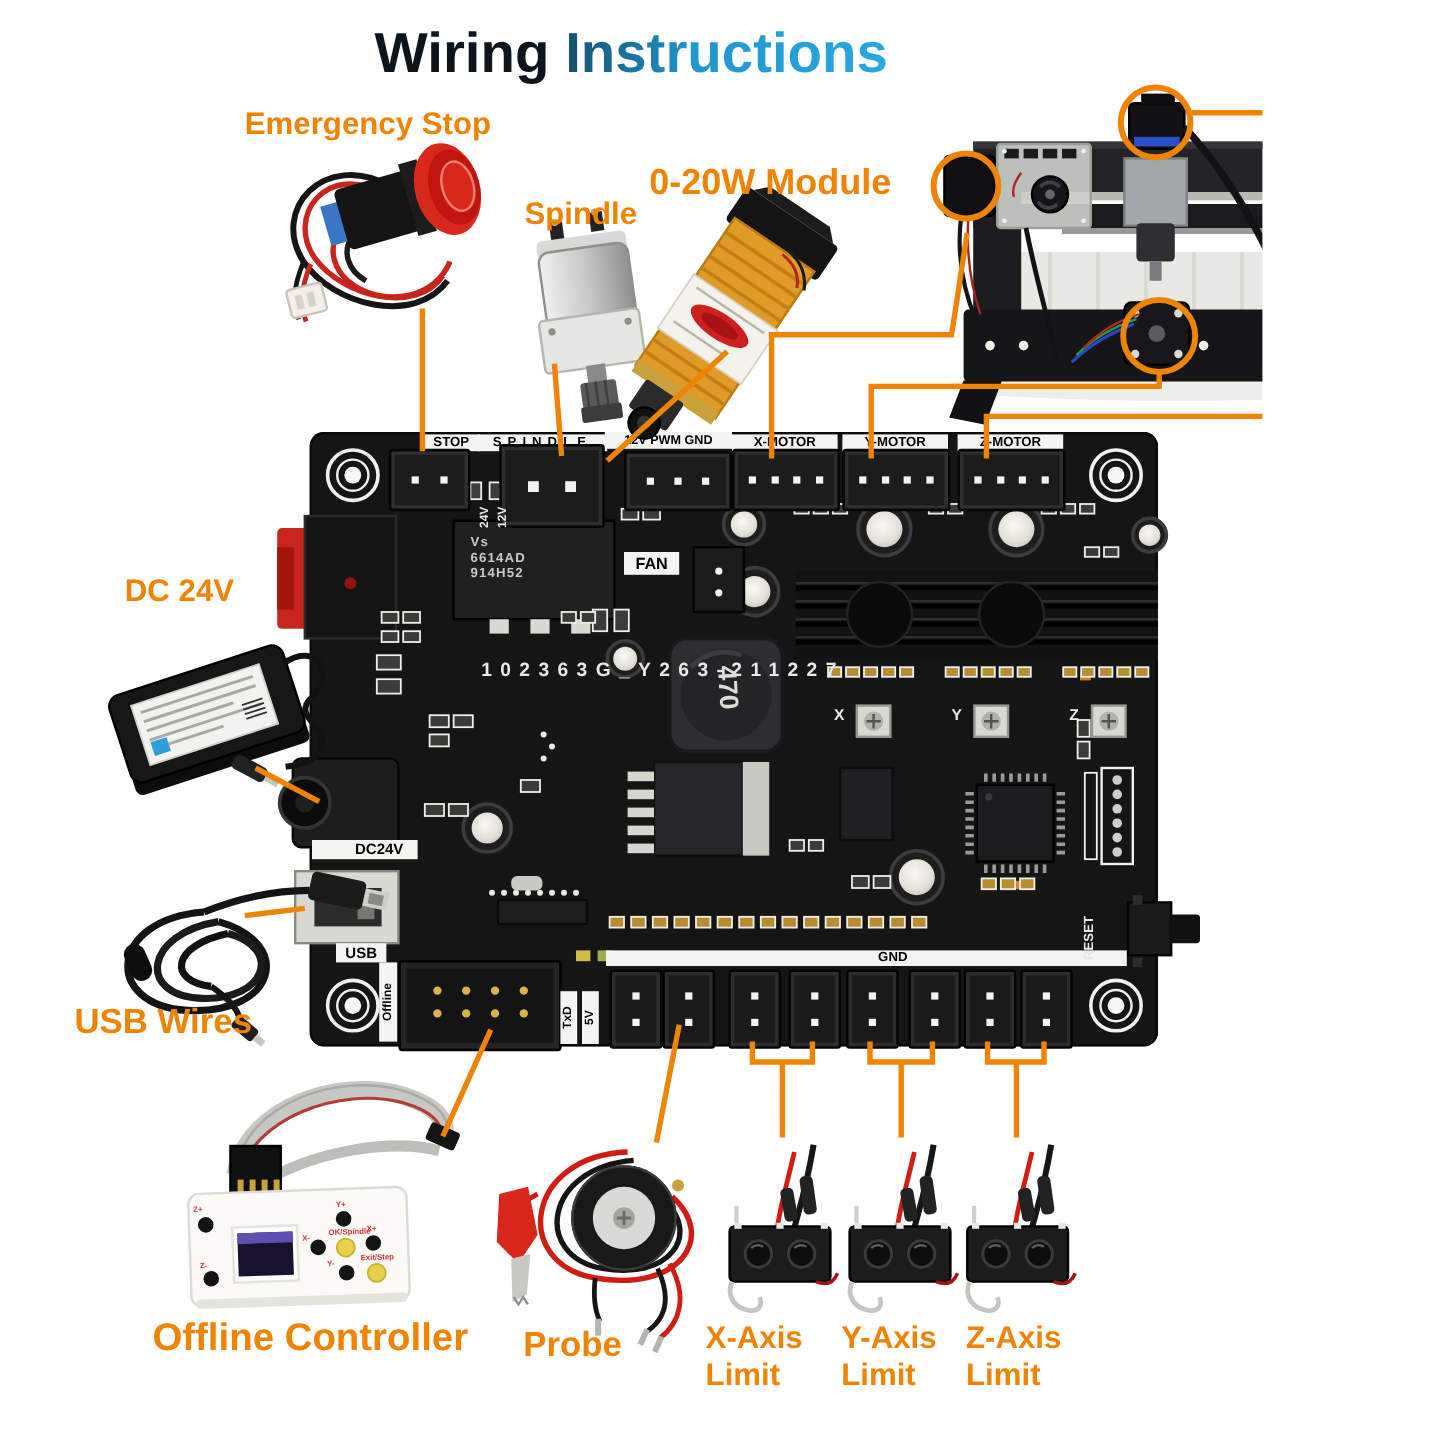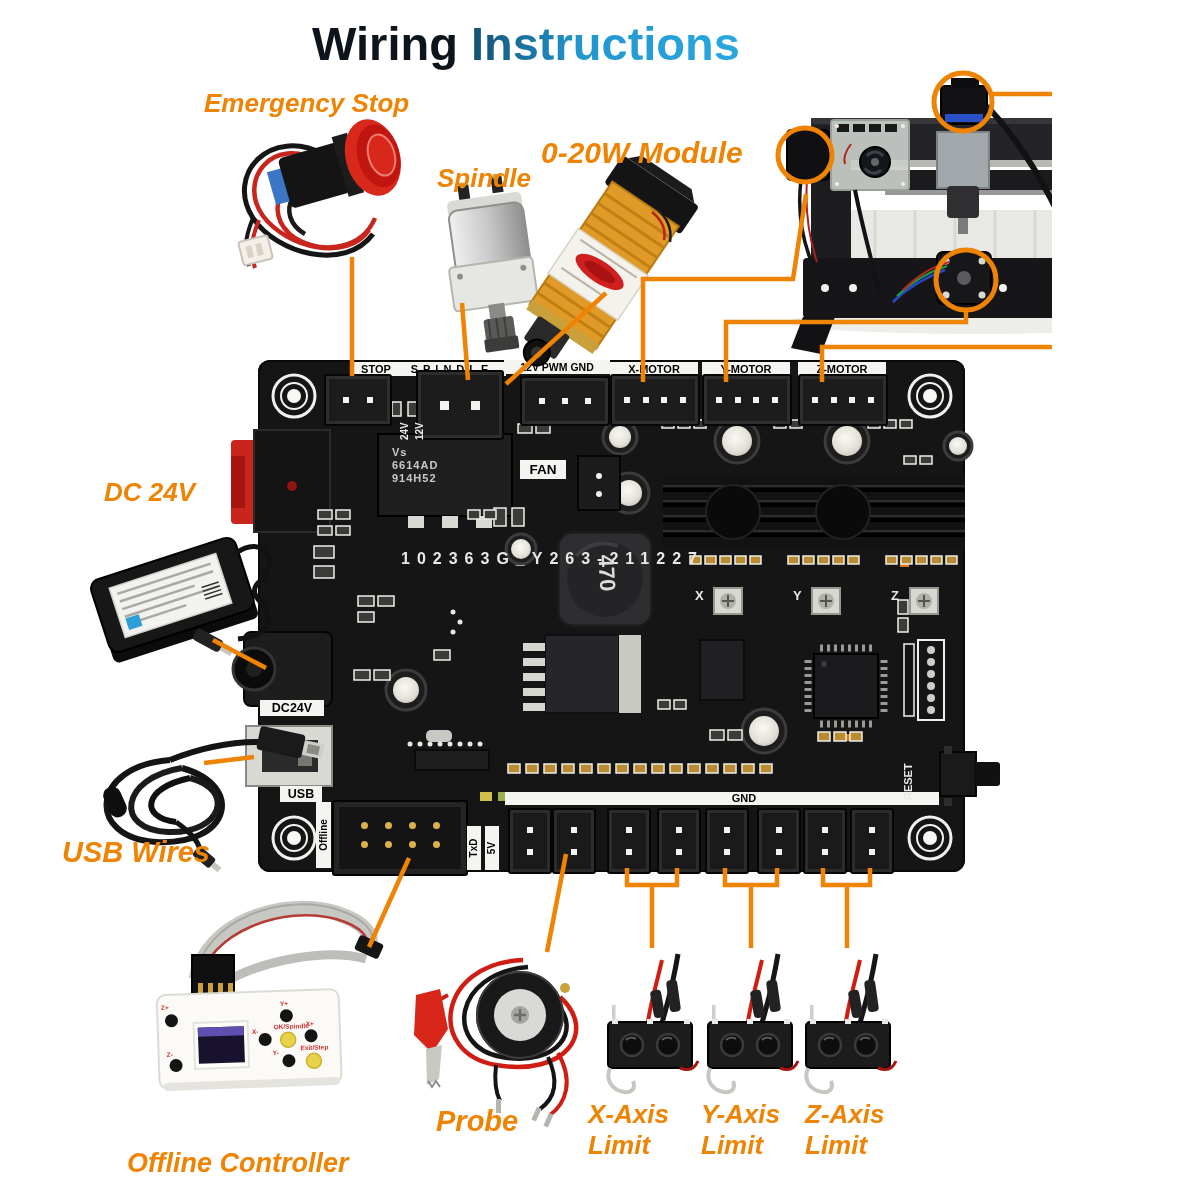--- a/index.html
+++ b/index.html
@@ -6,21 +6,21 @@
   #stage{position:relative;width:1052px;height:1200px;background:#ffffff;overflow:hidden;
          font-family:"Liberation Sans", sans-serif;}
   
   #title{position:absolute;left:0;right:0;top:16px;text-align:center;font-size:47px;
          font-weight:bold;letter-spacing:0px;z-index:7;}
   #title .t1{color:#0e141c;}
   #title .t2{background:linear-gradient(90deg,#14506e 0%,#2196cf 40%,#29a8e0 100%);
              -webkit-background-clip:text;background-clip:text;color:#2196cf;
              -webkit-text-fill-color:transparent;}
   
-  .olabel{position:absolute;color:#ef8303;font-weight:bold;white-space:nowrap;z-index:7;font-style:italic;}
+  .olabel{position:absolute;color:#ef8303;font-weight:bold;white-space:nowrap;z-index:7;}
   
   #board{position:absolute;left:258px;top:360px;width:707px;height:512px;background:#151515;
          border-radius:12px;z-index:2;box-shadow:inset 0 0 0 2px #0a0a0a;}
   #board-decor{position:absolute;left:-30px;top:0;width:790px;height:512px;z-index:0;overflow:visible;}
   .hstrip{position:absolute;background:#f4f4f0;color:#000;font-weight:bold;font-size:11px;
           height:14px;line-height:14px;text-align:center;z-index:1;white-space:nowrap;}
   .conn{position:absolute;background:#1c1c1c;border:2px solid #060606;border-radius:3px;
         box-shadow:inset 0 0 0 3px #2e2e2e;display:flex;align-items:center;
         justify-content:space-evenly;z-index:2;}
   .conn .pin{width:6px;height:6px;background:#f2f2ee;}
@@ -50,21 +50,21 @@
 
   <div id="title">
     <span class="t1">Wiring</span><span class="t1">&nbsp;</span><span class="t2">Instructions</span>
   </div>
 
   <div class="olabel" style="left:204px;top:88px;font-size:26px;">Emergency Stop</div>
   <div class="olabel" style="left:437px;top:163px;font-size:26px;">Spindle</div>
   <div class="olabel" style="left:541px;top:136px;font-size:30px;">0-20W Module</div>
   <div class="olabel" style="left:104px;top:477px;font-size:26px;">DC 24V</div>
   <div class="olabel" style="left:62px;top:836px;font-size:29px;">USB Wires</div>
-  <div class="olabel" style="left:127px;top:1148px;font-size:27px;text-align:right;">Offline Controller</div>
+  <div class="olabel" style="left:127px;top:1096px;font-size:32px;text-align:right;">Offline Controller</div>
   <div class="olabel" style="left:436px;top:1071px;font-size:29px;margin-top:34px;">Probe</div>
   <div class="olabel" style="left:588px;top:1099px;font-size:26px;line-height:31px;">
     <div>X-Axis</div>
     <div>Limit</div>
   </div>
   <div class="olabel" style="left:701px;top:1099px;font-size:26px;line-height:31px;">
     <div>Y-Axis</div>
     <div>Limit</div>
   </div>
   <div class="olabel" style="left:805px;top:1099px;font-size:26px;line-height:31px;">
@@ -392,21 +392,21 @@
     </div>
 
     <div class="silktext" style="left:108px;top:190px;font-size:16px;letter-spacing:7px;margin-left:35px;">102363G_Y263-211227</div>
 
     <div class="silktext" style="left:330px;top:200px;font-size:22px;transform:rotate(87deg);color:#dcdcd8;">470</div>
 
     <div class="silktext" style="left:437px;top:228px;font-size:13px;">X</div>
     <div class="silktext" style="left:535px;top:228px;font-size:13px;">Y</div>
     <div class="silktext" style="left:633px;top:228px;font-size:13px;">Z</div>
 
-    <div class="hstrip" style="left:2px;top:340px;width:64px;height:16px;line-height:16px;font-size:12.5px;">DC24V</div>
+    <div class="hstrip" style="left:2px;top:340px;width:64px;height:16px;line-height:16px;font-size:12.5px;padding-left:24px;">DC24V</div>
     <div class="hstrip" style="left:22px;top:426px;width:42px;height:16px;line-height:16px;font-size:12.5px;">USB</div>
 
     <div id="idc">
       <div class="pins">
         <div class="gpin"></div>
           <div class="gpin"></div>
           <div class="gpin"></div>
           <div class="gpin"></div>
         <div class="gpin"></div>
           <div class="gpin"></div>

